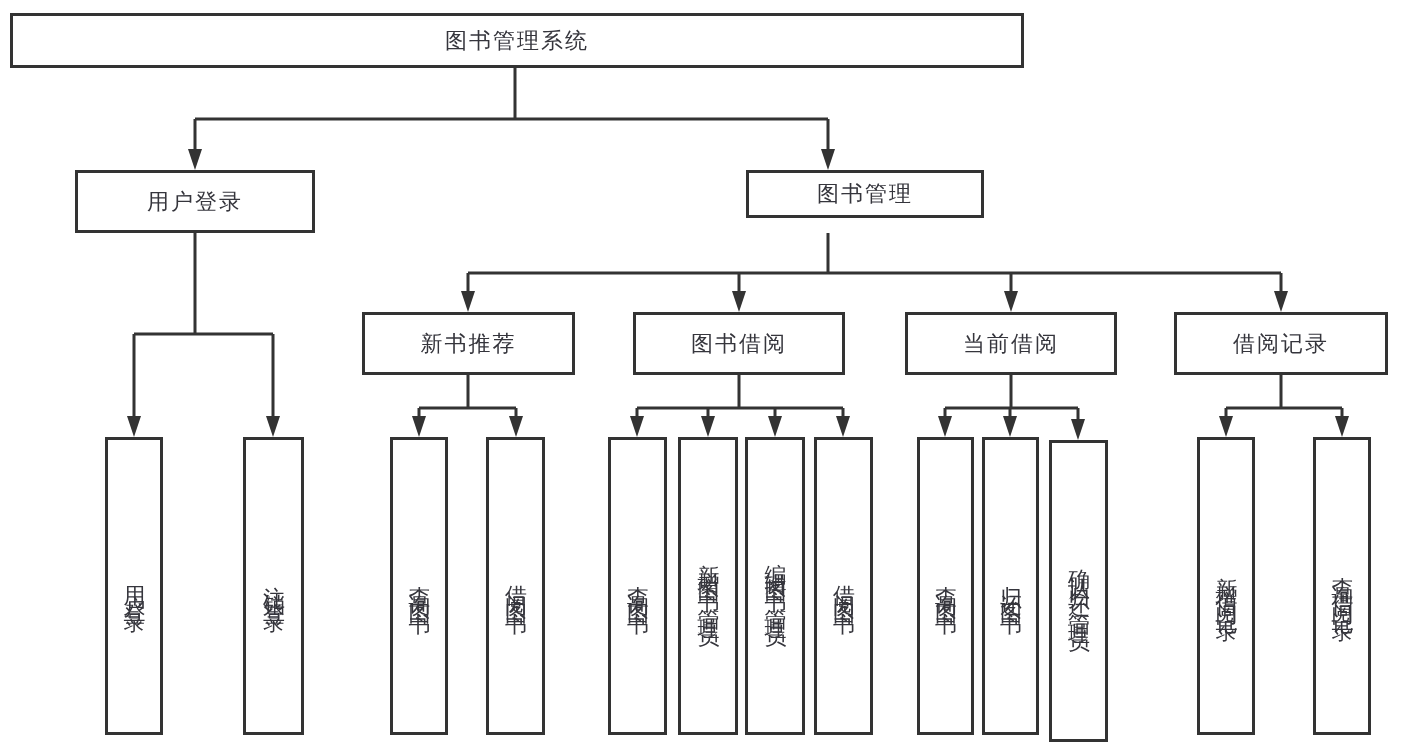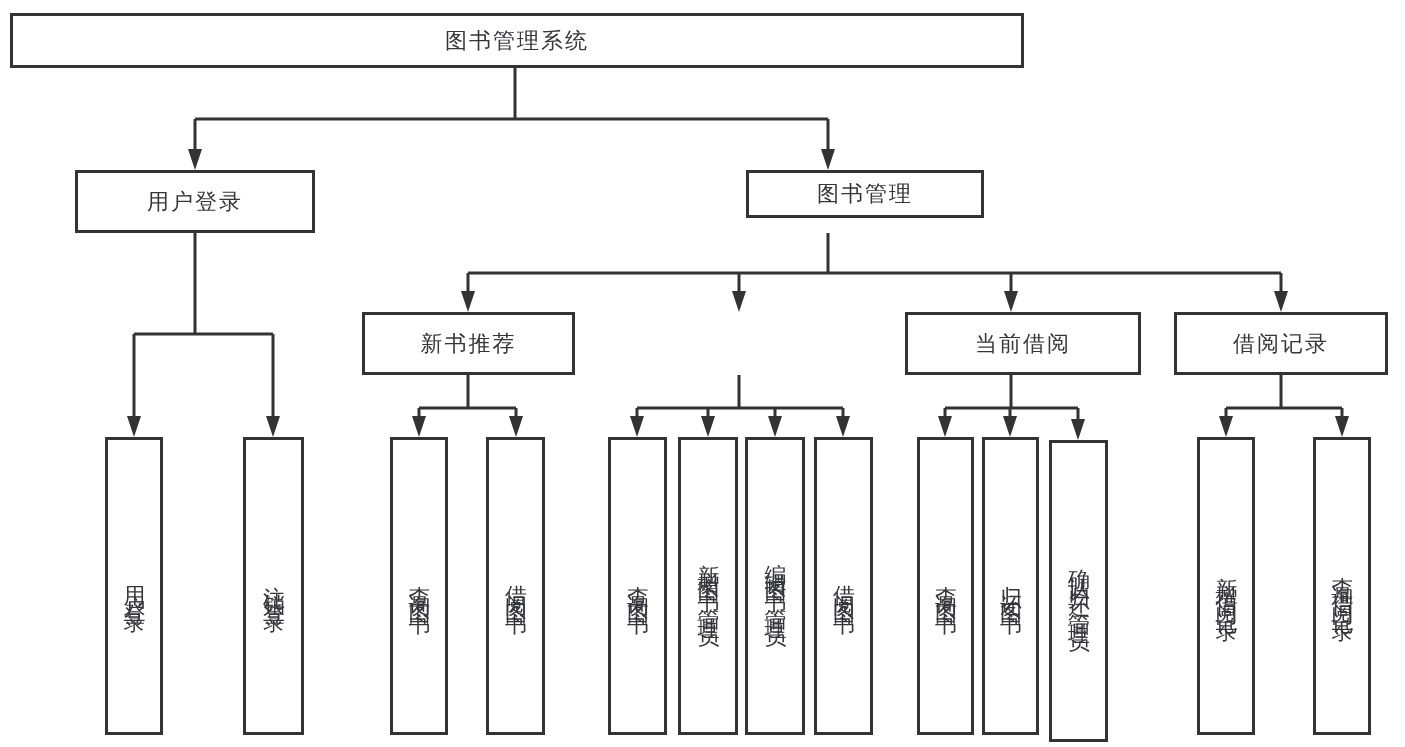--- a/index.html
+++ b/index.html
@@ -22,21 +22,21 @@
   .watermark{
     position:absolute;right:10px;bottom:4px;font-size:21px;color:#a2a2a8;
     letter-spacing:1px;white-space:nowrap;
   }
   
   #n-root{left:10px;top:13px;width:1014px;height:55px;justify-content:center;}
   #n-user-login{left:75px;top:170px;width:240px;height:63px;}
   #n-book-mgmt{left:710px;top:170px;width:238px;height:48px;margin-left:36px;}
   #n-new-book{left:362px;top:312px;width:213px;height:63px;}
   #n-book-borrow{left:633px;top:312px;width:212px;height:63px;}
-  #n-cur-borrow{left:905px;top:312px;width:236px;height:63px;}
+  #n-cur-borrow{left:905px;top:312px;width:212px;height:63px;}
   #n-borrow-rec{left:1174px;top:312px;width:214px;height:63px;}
   #lf-login{left:105px;top:437px;width:58px;height:298px;}
   #lf-logout{left:243px;top:437px;width:61px;height:298px;}
   #lf-nb-query{left:390px;top:437px;width:58px;height:298px;}
   #lf-nb-borrow{left:486px;top:437px;width:59px;height:298px;}
   #lf-bb-query{left:608px;top:437px;width:59px;height:298px;}
   #lf-bb-add{left:678px;top:437px;width:60px;height:298px;}
   #lf-bb-edit{left:745px;top:437px;width:60px;height:298px;}
   #lf-bb-borrow{left:814px;top:437px;width:59px;height:298px;}
   #lf-cb-query{left:917px;top:437px;width:57px;height:298px;}
@@ -86,20 +86,23 @@
   <div class="box" id="n-user-login">
     <span class="hlabel">用户登录</span>
   </div>
   <div class="box" id="n-book-mgmt">
     <span class="hlabel">图书管理</span>
   </div>
 
   <div class="box" id="n-new-book">
     <span class="hlabel">新书推荐</span>
   </div>
+  <div class="box" id="n-book-borrow">
+    <span class="hlabel">图书借阅</span>
+  </div>
   <div class="box" id="n-cur-borrow">
     <span class="hlabel">当前借阅</span>
   </div>
   <div class="box" id="n-borrow-rec">
     <span class="hlabel">借阅记录</span>
   </div>
 
   <div class="box" id="lf-login">
     <span class="vtext">用户登录</span>
   </div>

